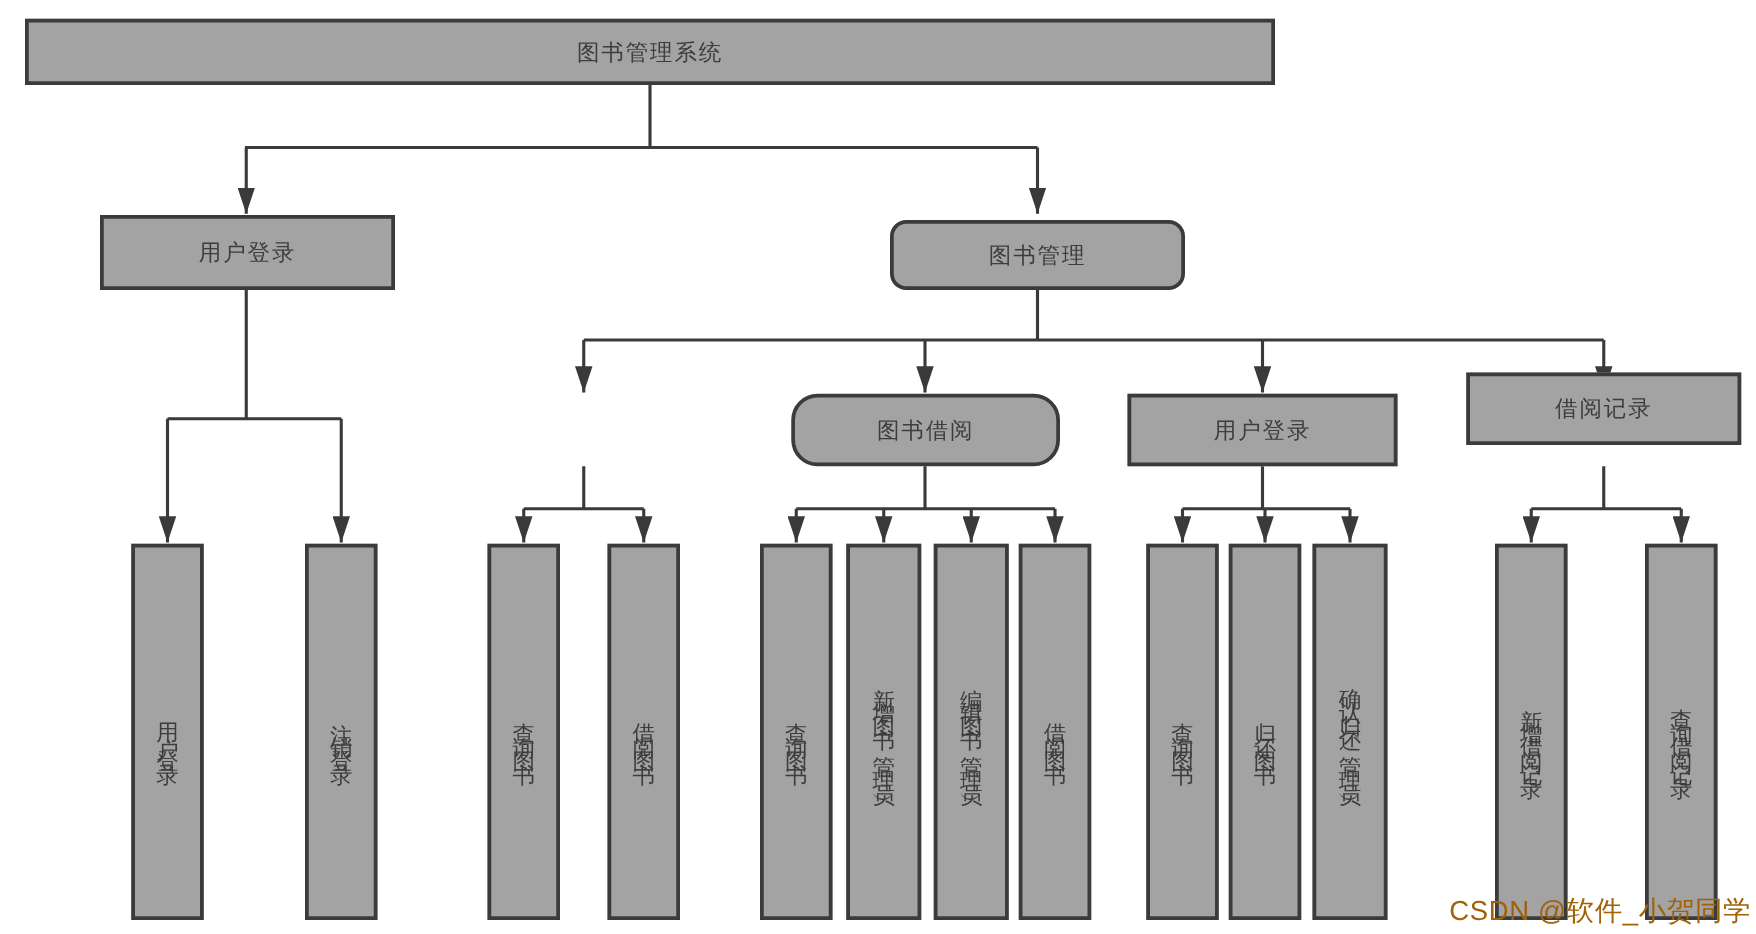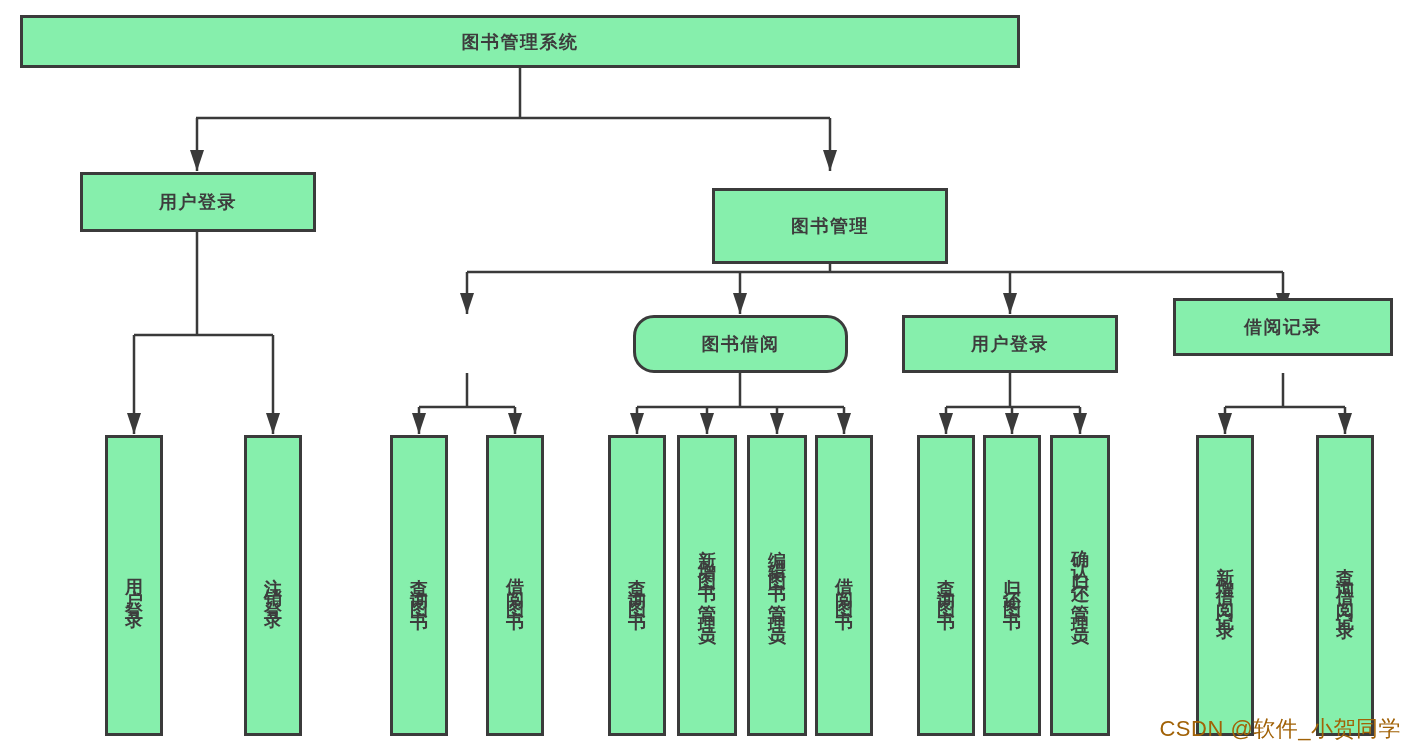--- a/index.html
+++ b/index.html
@@ -3,23 +3,23 @@
 <meta charset="utf-8">
 <style>
   html,body{margin:0;padding:0;background:#ffffff;}
   .canvas{
     position:relative;width:1405px;height:747px;background:#ffffff;
     font-family:"Liberation Sans",sans-serif;overflow:hidden;
   }
   .connectors{position:absolute;left:0;top:0;z-index:1;}
   .node{
     position:absolute;box-sizing:border-box;z-index:2;
-    border:3px solid #3b3b3b;background:#86efac;color:#3d3d3d;
+    border:3px solid #3b3b3b;background:#a3a3a3;color:#3d3d3d;
     display:flex;align-items:center;justify-content:center;
-    font-size:18px;letter-spacing:1.5px;line-height:1;font-weight:bold;
+    font-size:18px;letter-spacing:1.5px;line-height:1;
   }
   .vnode{
     writing-mode:vertical-rl;
     font-size:18px;letter-spacing:11px;
   }
   .watermark{
     position:absolute;z-index:3;right:4px;top:714px;
     font-size:22px;color:#a16207;letter-spacing:0.5px;
     font-family:"Liberation Sans",sans-serif;
   }
@@ -68,21 +68,21 @@
 
       <path d="M1283 373 V407 M1225 407 H1345"></path>
       <path d="M1225 407 V434" marker-end="url(#arrowhead)"></path>
       <path d="M1345 407 V434" marker-end="url(#arrowhead)"></path>
     </g>
   </svg>
 
   <div class="node" style="left:20px;top:15px;width:1000px;height:53px;">图书管理系统</div>
 
   <div class="node" style="left:80px;top:172px;width:236px;height:60px;">用户登录</div>
-  <div class="node" style="left:712px;top:188px;width:236px;height:76px;">图书管理</div>
+  <div class="node" style="left:712px;top:176px;width:236px;height:56px;border-radius:13px;">图书管理</div>
 
   <div class="node" style="left:633px;top:315px;width:215px;height:58px;border-radius:21px;">图书借阅</div>
   <div class="node" style="left:902px;top:315px;width:216px;height:58px;">用户登录</div>
   <div class="node" style="left:1173px;top:298px;width:220px;height:58px;">借阅记录</div>
 
   <div class="node vnode" style="left:105px;top:435px;width:58px;height:301px;">用户登录</div>
   <div class="node vnode" style="left:244px;top:435px;width:58px;height:301px;">注销登录</div>
 
   <div class="node vnode" style="left:390px;top:435px;width:58px;height:301px;">查询图书</div>
   <div class="node vnode" style="left:486px;top:435px;width:58px;height:301px;">借阅图书</div>

